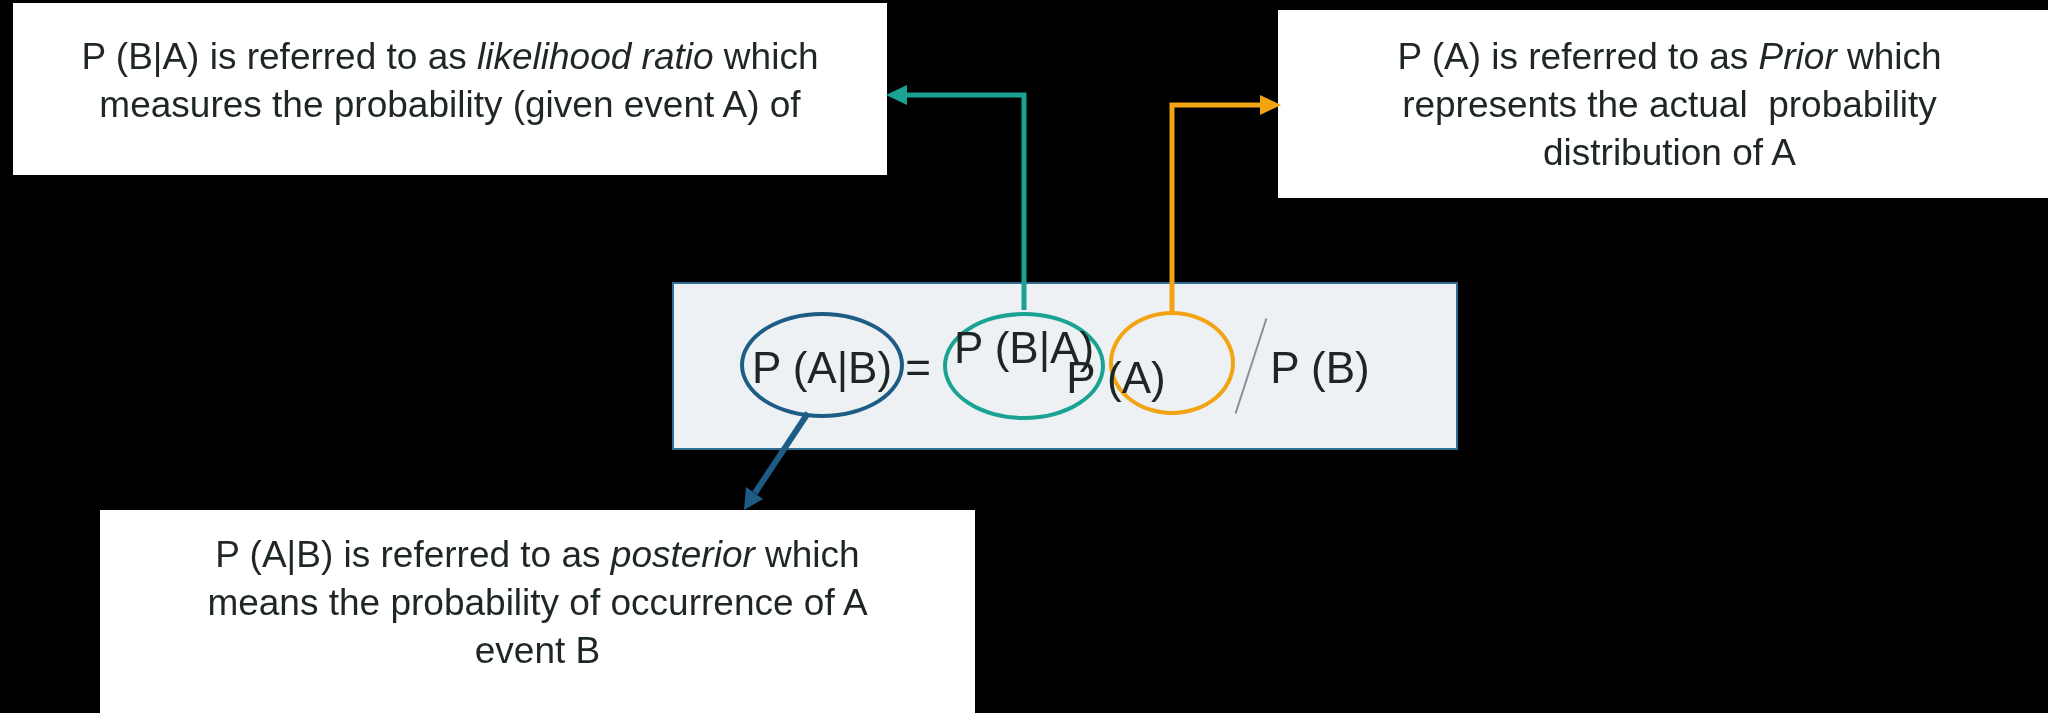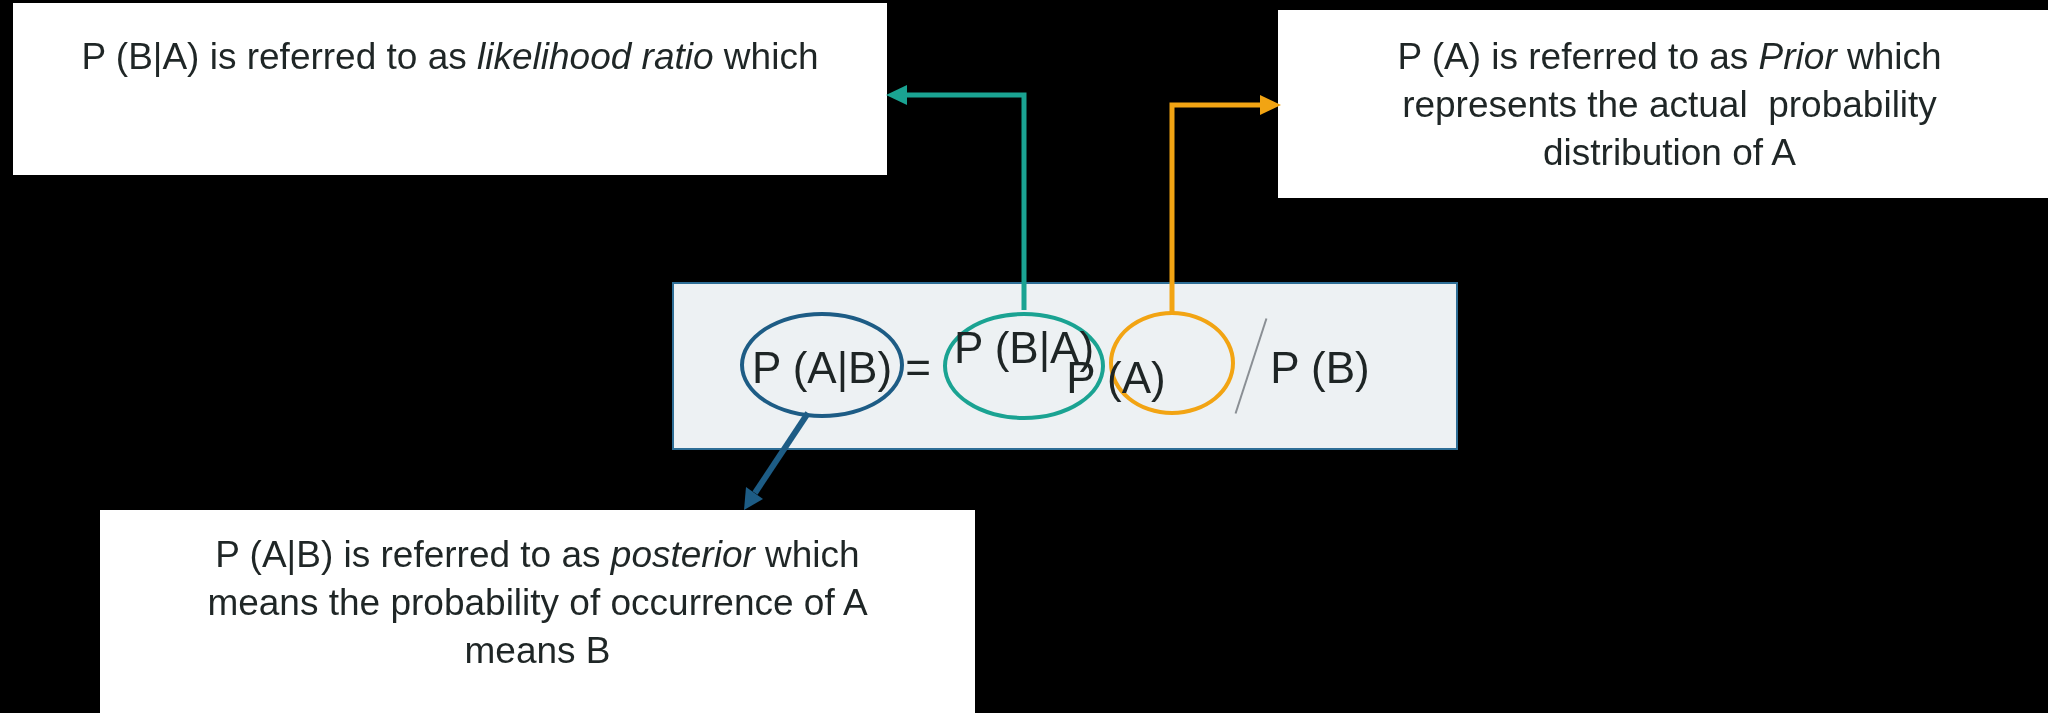--- a/index.html
+++ b/index.html
@@ -65,32 +65,33 @@
   }
   #arrow-layer { position: absolute; left: 0; top: 0; pointer-events: none; }
 </style>
 </head>
 <body>
 
 <div id="canvas">
 
   <div class="callout" id="callout-likelihood">
     <div class="line"><span>P (B|A) is referred to as </span><span class="it">likelihood ratio</span><span> which</span></div>
+    <div class="line">measures the probability (given event A) of</div>
   </div>
 
   <div class="callout" id="callout-prior">
     <div class="line"><span>P (A) is referred to as </span><span class="it">Prior</span><span> which</span></div>
     <div class="line">represents the actual  probability</div>
     <div class="line">distribution of A</div>
   </div>
 
   <div class="callout" id="callout-posterior">
     <div class="line"><span>P (A|B) is referred to as </span><span class="it">posterior</span><span> which</span></div>
     <div class="line">means the probability of occurrence of A</div>
-    <div class="line">means B</div>
+    <div class="line">event B</div>
   </div>
 
   <div id="formula-box"></div>
 
   <div class="ellipse" id="posterior-circle"></div>
   <div class="ellipse" id="likelihood-circle"></div>
   <div class="ellipse" id="prior-circle"></div>
 
   <div class="fterm" id="term-posterior">P (A|B)</div>
   <div class="fterm" id="term-equals">=</div>

